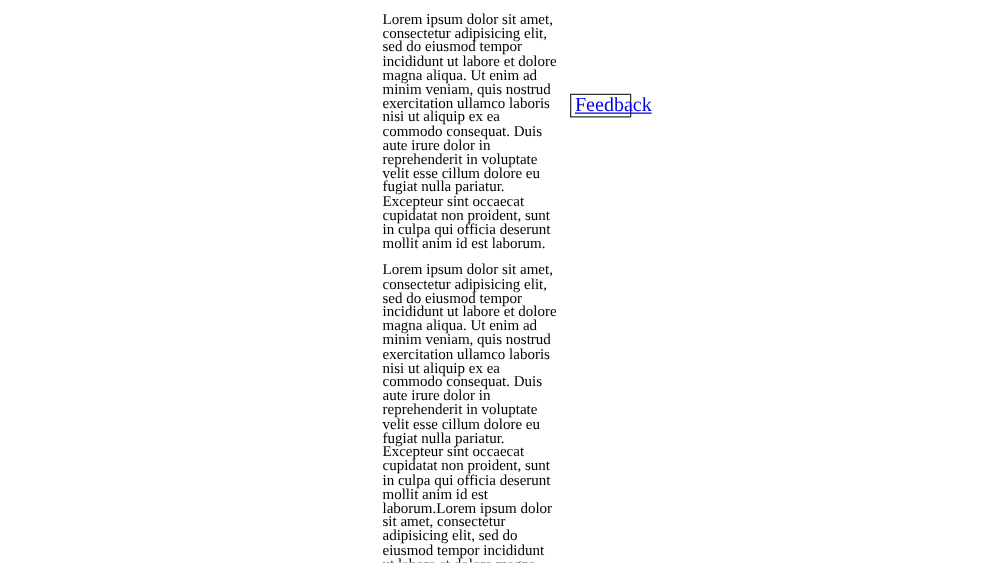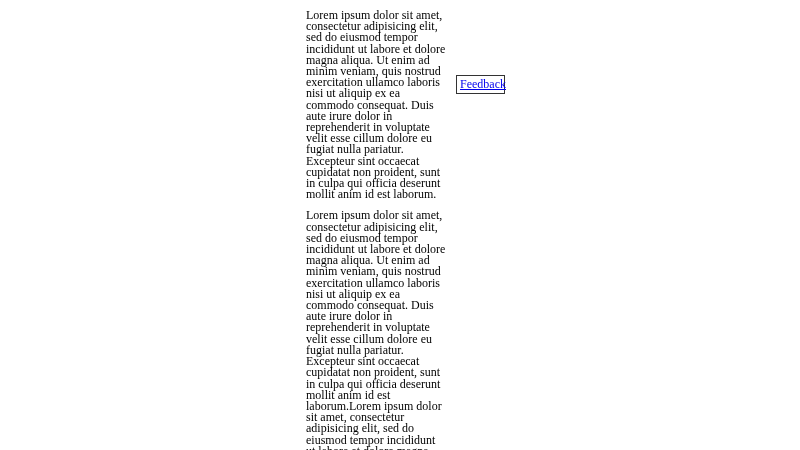--- a/index.html
+++ b/index.html
@@ -29,21 +29,21 @@
     .feedback {
       position: absolute;
       left: 456px;
       top: 75px;
       width: 44px;
       height: 17px;
       border: 1px solid #333333;
       box-sizing: content-box;
       padding: 0 0 0 3px;
       line-height: 17px;
-      font-size: 12px;
+      font-size: 16px;
       text-align: center;
     }
     .feedback a {
       color: #0000ee;
       text-decoration: underline;
       white-space: nowrap;
     }
   </style>
 </head>
 <body>

